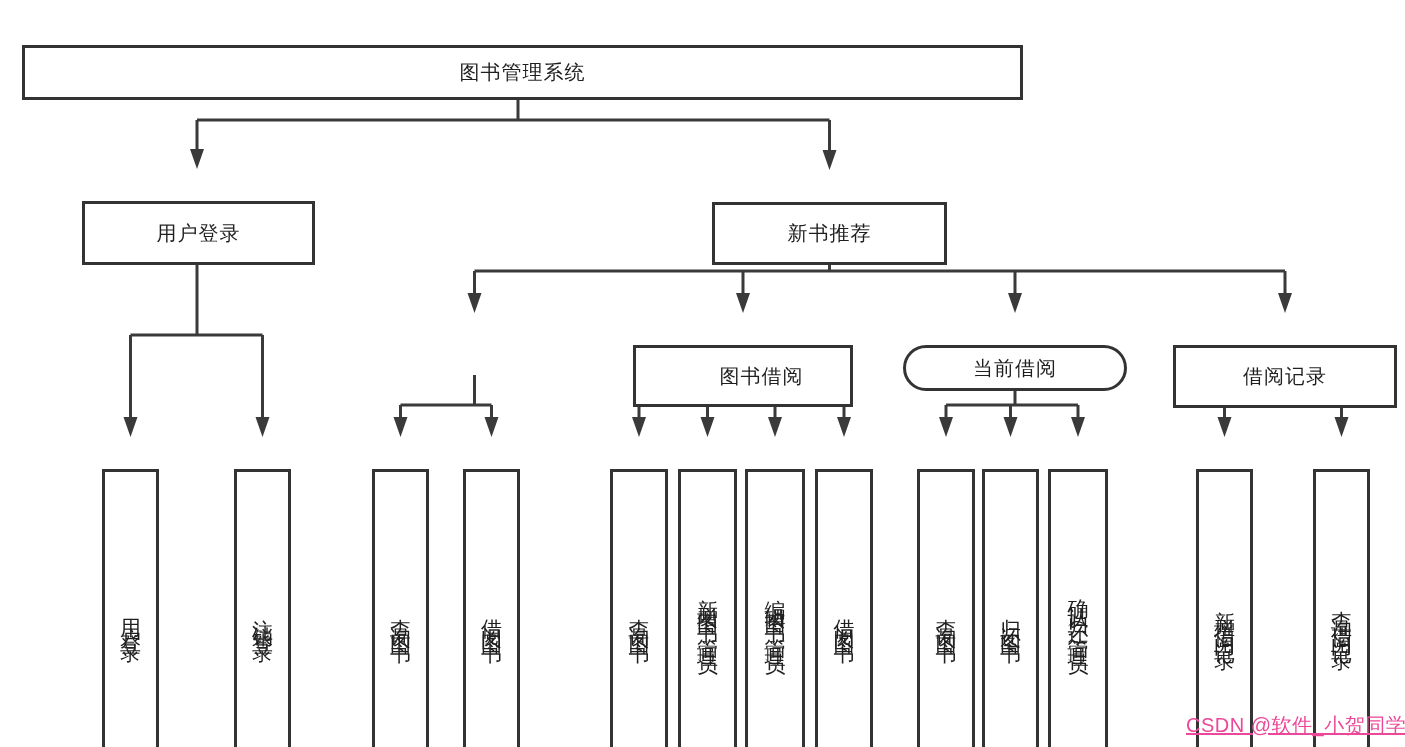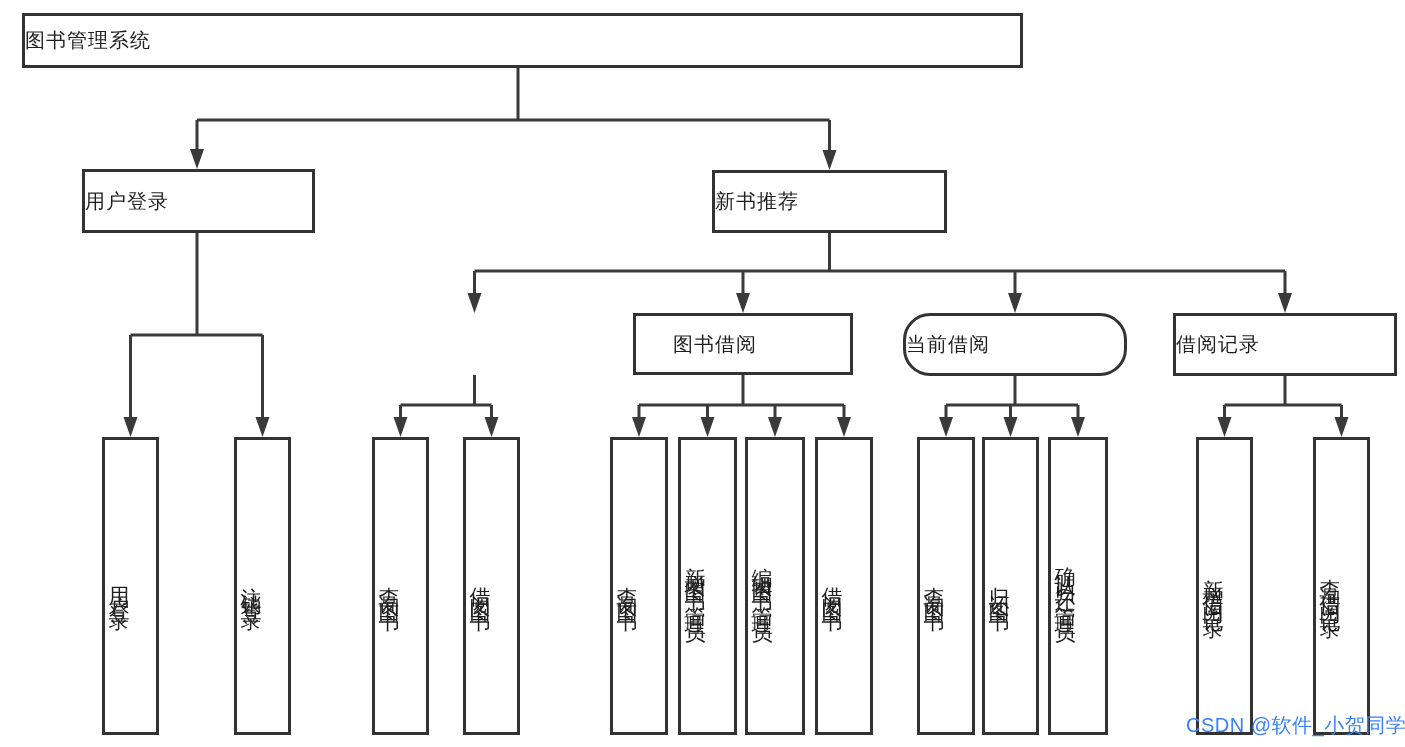--- a/index.html
+++ b/index.html
@@ -9,22 +9,23 @@
     background:#ffffff;
     font-family:"Liberation Sans","DejaVu Sans",sans-serif;
     overflow:hidden;
   }
   #connectors{position:absolute;left:0;top:0;width:1405px;height:747px;}
   .box{
     position:absolute;
     background:#ffffff;
     border:3px solid #333333;
     box-sizing:border-box;
-    display:flex;align-items:center;
+    display:flex;align-items:center;justify-content:center;
     color:#1f1f1f;
+    margin-top:32px;
   }
   .hlabel{
     font-size:20px;
     letter-spacing:1px;
     white-space:nowrap;
   }
   .leaf{
     top:437px;height:298px;width:57px;
   }
   .vtext{
@@ -32,24 +33,25 @@
     text-orientation:mixed;
     font-size:21px;
     letter-spacing:8px;
     color:#1f1f1f;
     white-space:nowrap;
   }
   #watermark{
     position:absolute;
     left:1186px;top:712px;
     font-size:20px;
-    color:#3b82f6;
+    color:#ec4899;
     letter-spacing:0.5px;
     white-space:nowrap;
     z-index:5;
+    text-decoration:underline;
   }
   .stroke{stroke:#3a3a3a;stroke-width:3;fill:none;}
   .arrow{fill:#3a3a3a;stroke:none;}
 </style>
 </head>
 <body>
 
 <div id="stage">
 
   <svg id="connectors" width="1405" height="747" viewBox="0 0 1405 747" xmlns="http://www.w3.org/2000/svg">
@@ -109,21 +111,21 @@
   <div class="box" style="left:82px;top:169px;width:233px;height:64px;">
     <span class="hlabel">用户登录</span>
   </div>
   <div class="box" style="left:712px;top:170px;width:235px;height:63px;">
     <span class="hlabel">新书推荐</span>
   </div>
 
   <div class="box" style="left:633px;top:313px;width:220px;height:62px;padding-left:37px;">
     <span class="hlabel">图书借阅</span>
   </div>
-  <div class="box" style="left:903px;top:313px;width:224px;height:63px;border-radius:27px;">
+  <div class="box" style="left:903px;top:313px;width:224px;height:46px;border-radius:27px;">
     <span class="hlabel">当前借阅</span>
   </div>
   <div class="box" style="left:1173px;top:313px;width:224px;height:63px;">
     <span class="hlabel">借阅记录</span>
   </div>
 
   <div class="box leaf" style="left:102px;">
     <span class="vtext">用户登录</span>
   </div>
   <div class="box leaf" style="left:234px;">

